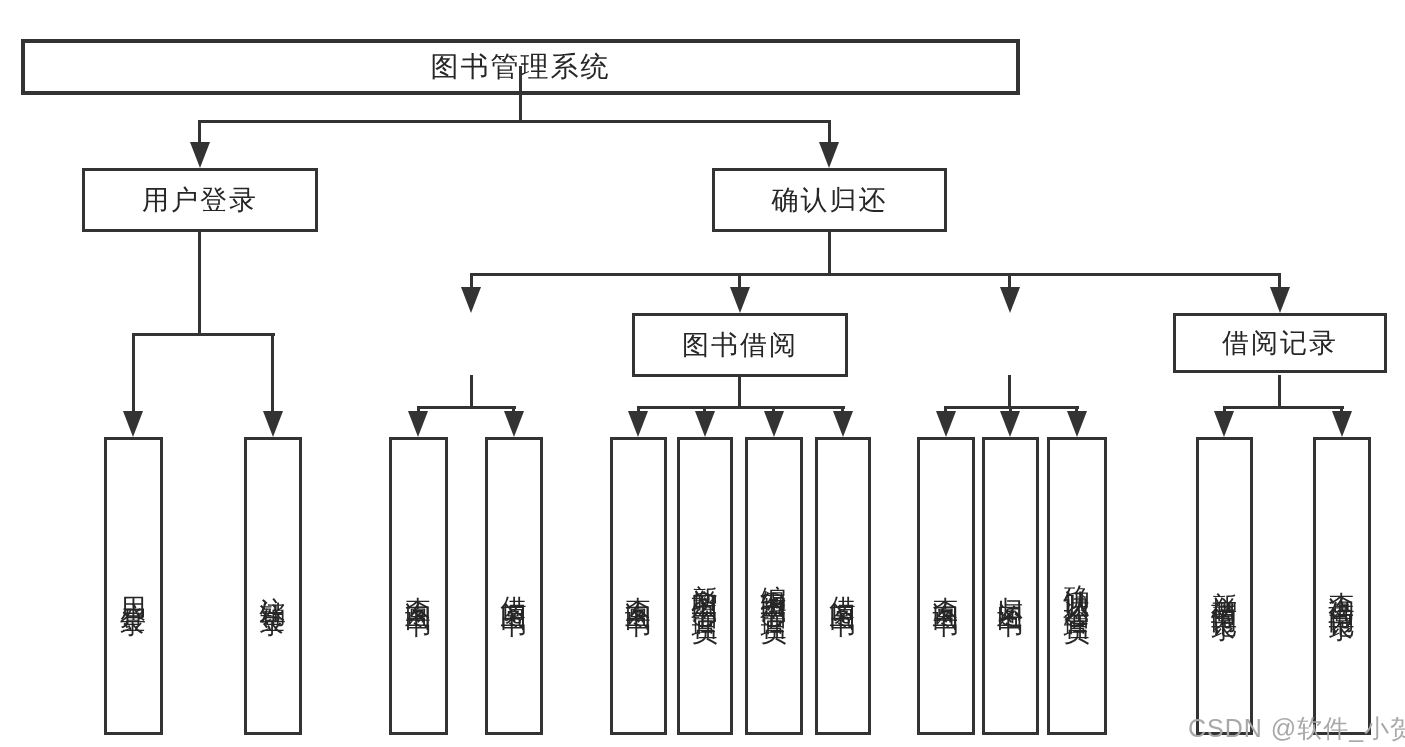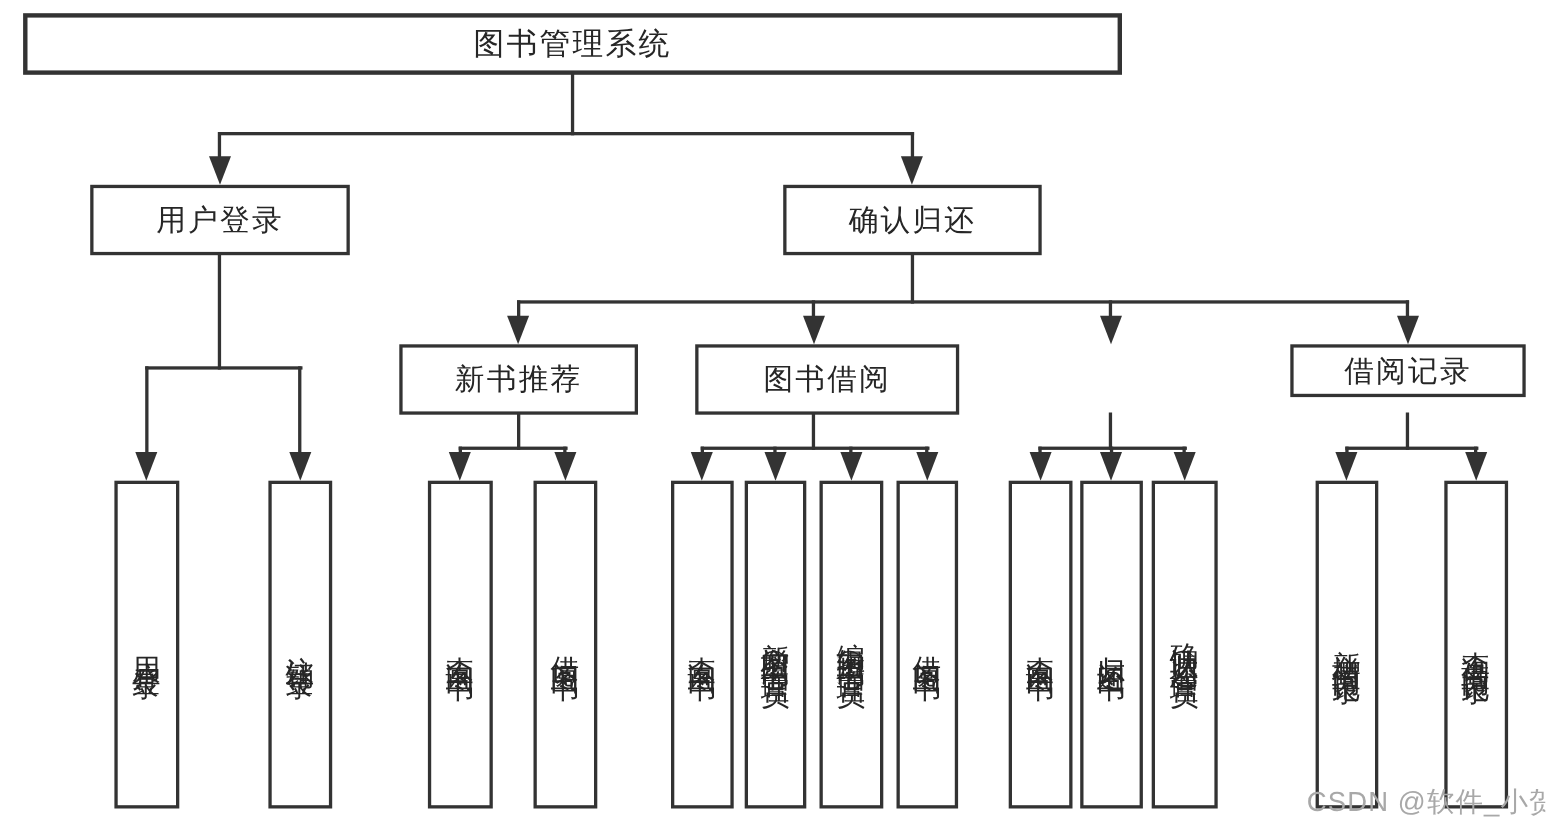--- a/index.html
+++ b/index.html
@@ -6,21 +6,21 @@
   .canvas {
     position:relative; width:1405px; height:747px; background:#ffffff;
     font-family:"Liberation Sans", sans-serif; overflow:hidden;
   }
   .box {
     position:absolute; box-sizing:border-box;
     border:3px solid #333333; background:#ffffff;
     display:flex; align-items:center; justify-content:center;
     font-size:27px; color:#262626; letter-spacing:2px; text-align:center;
   }
-  .root { border-width:4px; font-size:28px; }
+  .root { border-width:4px; font-size:28px;margin-top:27px; }
   .vbox {
     writing-mode:vertical-rl; text-orientation:mixed;
     letter-spacing:5px; font-size:26px; padding:8px 0; line-height:1;
   }
   .hline, .vline { position:absolute; background:#333333; }
   .hline { height:3px; }
   .vline { width:3px; }
   .arrow {
     position:absolute; width:0; height:0;
     border-left:10px solid transparent; border-right:10px solid transparent;
@@ -59,23 +59,22 @@
   <div class="hline" style="left:470px;top:273px;width:811px"></div>
   <div class="vline" style="left:470px;top:273px;height:18px"></div>
   <div class="vline" style="left:738px;top:273px;height:18px"></div>
   <div class="vline" style="left:1008px;top:273px;height:18px"></div>
   <div class="vline" style="left:1278px;top:273px;height:18px"></div>
   <div class="arrow" style="left:461px;top:287px"></div>
   <div class="arrow" style="left:730px;top:287px"></div>
   <div class="arrow" style="left:1000px;top:287px"></div>
   <div class="arrow" style="left:1270px;top:287px"></div>
 
-  <div class="box" style="left:363px;top:313px;width:217px;height:64px">新书推荐</div>
-  <div class="box" style="left:632px;top:313px;width:240px;height:64px">图书借阅</div>
-  <div class="box" style="left:1173px;top:313px;width:214px;height:48px">借阅记录</div>
+  <div class="box" style="left:632px;top:313px;width:216px;height:64px">图书借阅</div>
+  <div class="box" style="left:1173px;top:313px;width:214px;height:60px">借阅记录</div>
 
   <div class="vline" style="left:470px;top:375px;height:34px"></div>
   <div class="hline" style="left:417px;top:406px;width:99px"></div>
   <div class="vline" style="left:417px;top:406px;height:9px"></div>
   <div class="vline" style="left:512px;top:406px;height:9px"></div>
   <div class="arrow" style="left:408px;top:411px"></div>
   <div class="arrow" style="left:504px;top:411px"></div>
 
   <div class="vline" style="left:738px;top:375px;height:34px"></div>
   <div class="hline" style="left:637px;top:406px;width:208px"></div>

